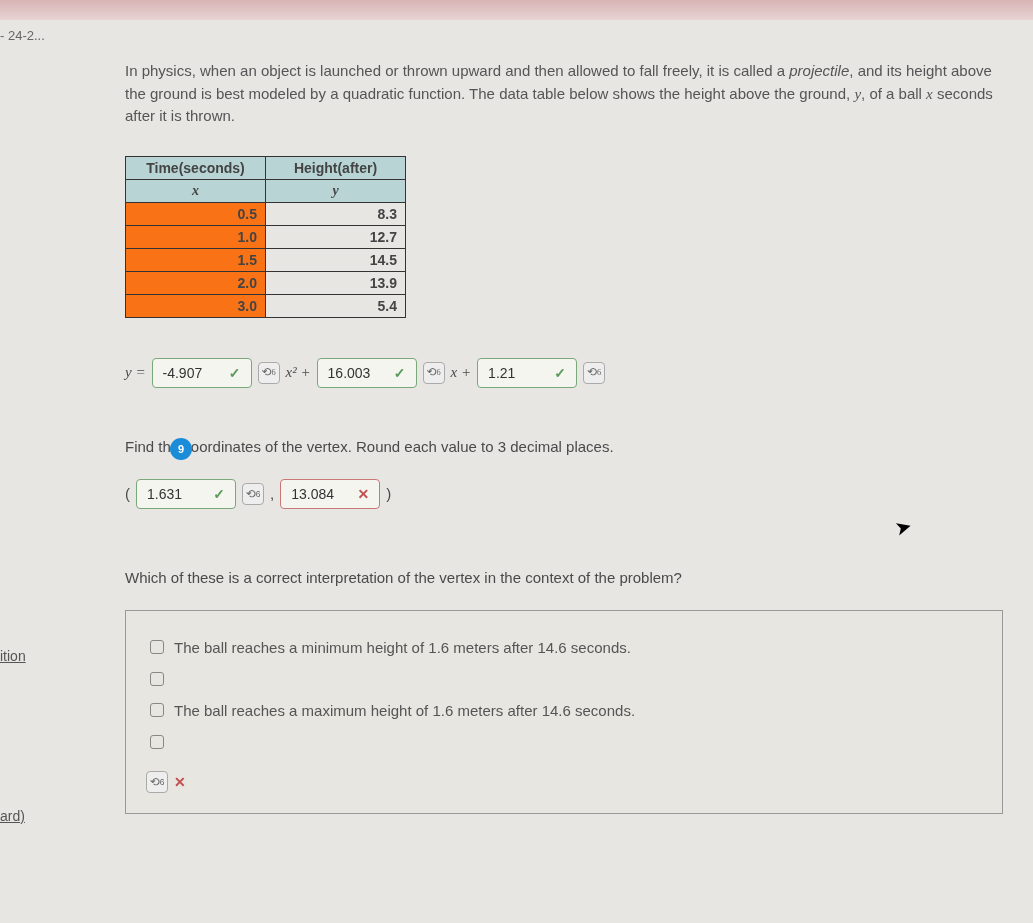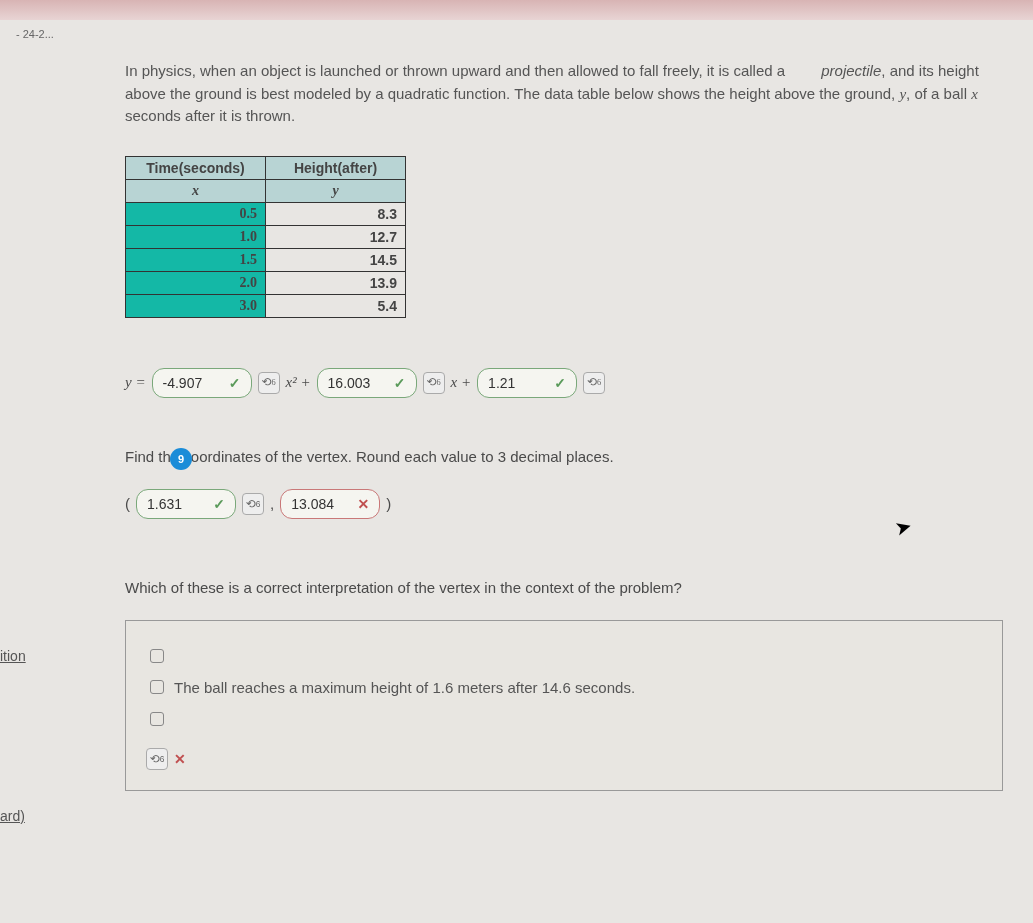--- a/index.html
+++ b/index.html
@@ -13,39 +13,39 @@
       overflow: hidden;
     }
     .top-bar {
       height: 20px;
       background: linear-gradient(to bottom, #d8b4b4, #e8d4d4);
       width: 100%;
     }
     .breadcrumb-tag {
       position: absolute;
       top: 28px;
-      left: 16px;
-      font-size: 11px;
+      left: 0;
+      font-size: 13px;
       color: #666;
     }
     .content {
       padding: 40px 30px 30px 125px;
     }
     .intro {
       font-size: 15px;
       line-height: 1.5;
       color: #555;
       margin-bottom: 28px;
       max-width: 880px;
     }
-    .intro .italic { font-style: italic; margin-left: 32px; }
+    .intro .italic { font-style: italic; }
     .italic-var { font-style: italic; font-family: Georgia, serif; }
     .data-table {
       border-collapse: collapse;
-      margin-bottom: 50px;
+      margin-bottom: 40px;
     }
     .data-table th, .data-table td {
       border: 1px solid #333;
       padding: 3px 8px;
       text-align: right;
       font-size: 14px;
       font-weight: bold;
       color: #444;
       min-width: 140px;
     }
@@ -54,22 +54,21 @@
       text-align: center;
       font-weight: bold;
     }
     .data-table .sub-header td {
       background: #b8d4d4;
       text-align: center;
       font-style: italic;
       font-family: Georgia, serif;
     }
     .data-table tbody tr td:first-child {
-      background: #14b8a6;
-      font-family: Liberation Serif, serif;
+      background: #f97316;
     }
     .instruction {
       font-size: 15px;
       color: #4a4a4a;
       margin-bottom: 24px;
     }
     .instruction .link {
       color: #0066cc;
       text-decoration: underline;
       font-weight: bold;
@@ -78,21 +77,21 @@
       display: flex;
       align-items: center;
       gap: 6px;
       font-size: 15px;
       margin-bottom: 50px;
       font-family: Georgia, serif;
       font-style: italic;
     }
     .answer-box {
       border: 1.5px solid #7aa87a;
-      border-radius: 12px;
+      border-radius: 4px;
       padding: 6px 10px;
       min-width: 100px;
       background: #f5f5f0;
       font-size: 14px;
       color: #333;
       font-style: normal;
       font-family: Arial, sans-serif;
       display: flex;
       align-items: center;
       justify-content: space-between;
@@ -272,20 +271,24 @@
       </span>
       <span>)</span>
     </div>
   </div>
 
   <div class="section" style="margin-top:60px;">
     <p class="instruction">Which of these is a correct interpretation of the vertex in the context of the problem?</p>
     <div class="mc-box">
       <div class="mc-option">
         <span class="mc-radio"></span>
+        <span>The ball reaches a minimum height of 1.6 meters after 14.6 seconds.</span>
+      </div>
+      <div class="mc-option">
+        <span class="mc-radio"></span>
       </div>
       <div class="mc-option">
         <span class="mc-radio"></span>
         <span>The ball reaches a maximum height of 1.6 meters after 14.6 seconds.</span>
       </div>
       <div class="mc-option">
         <span class="mc-radio"></span>
       </div>
       <div class="feedback-row">
         <span class="retry-badge">⟲<sup>6</sup></span>

